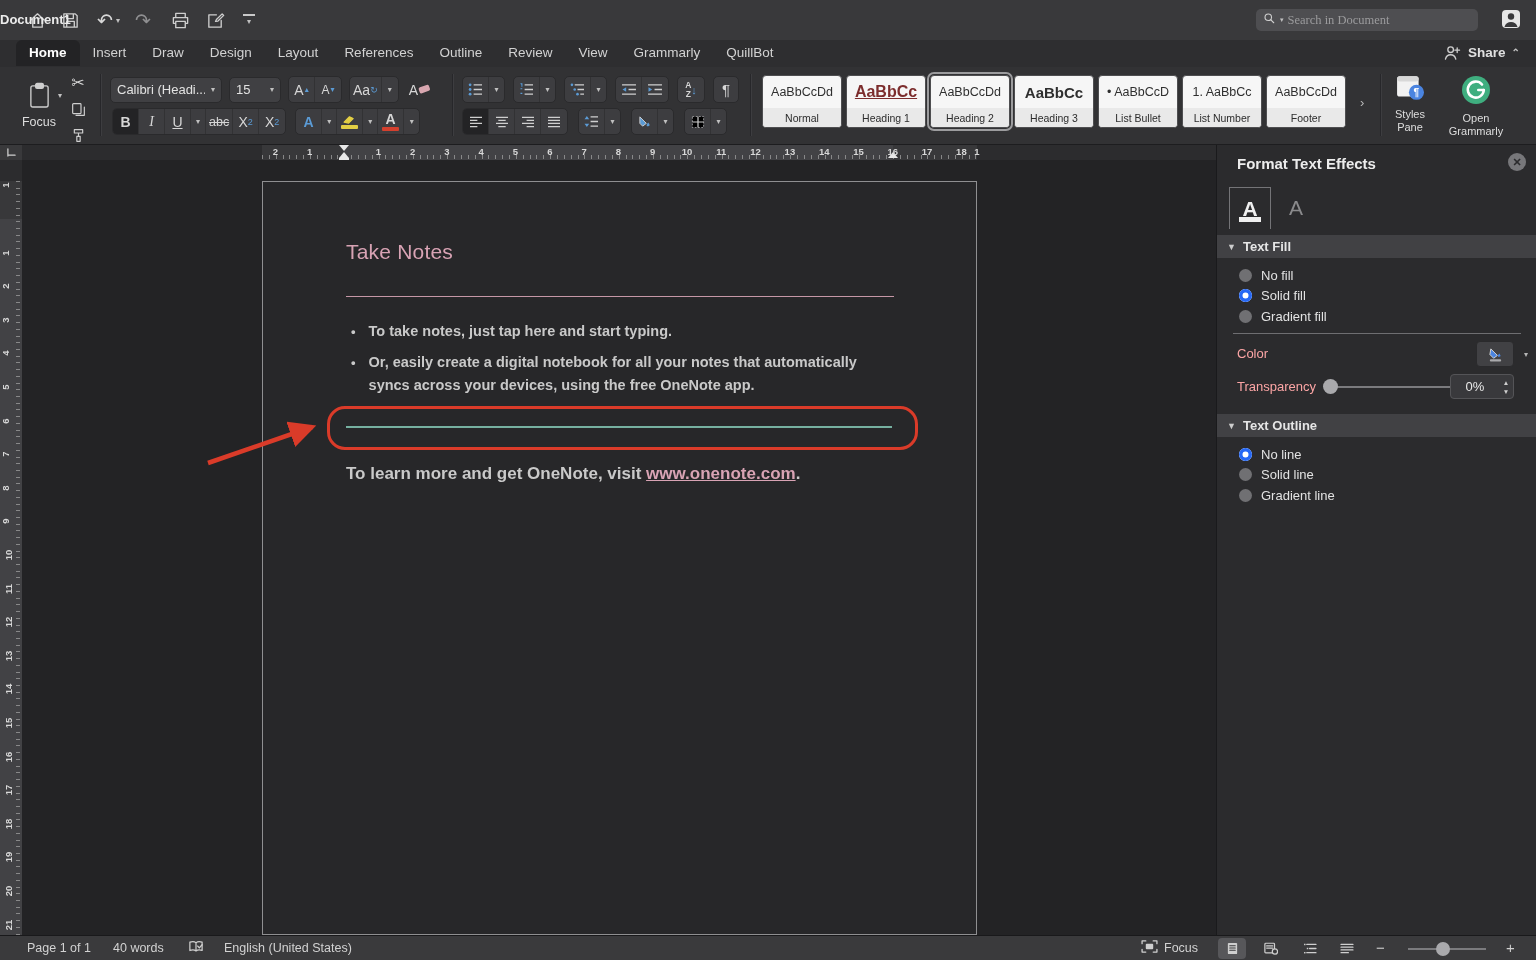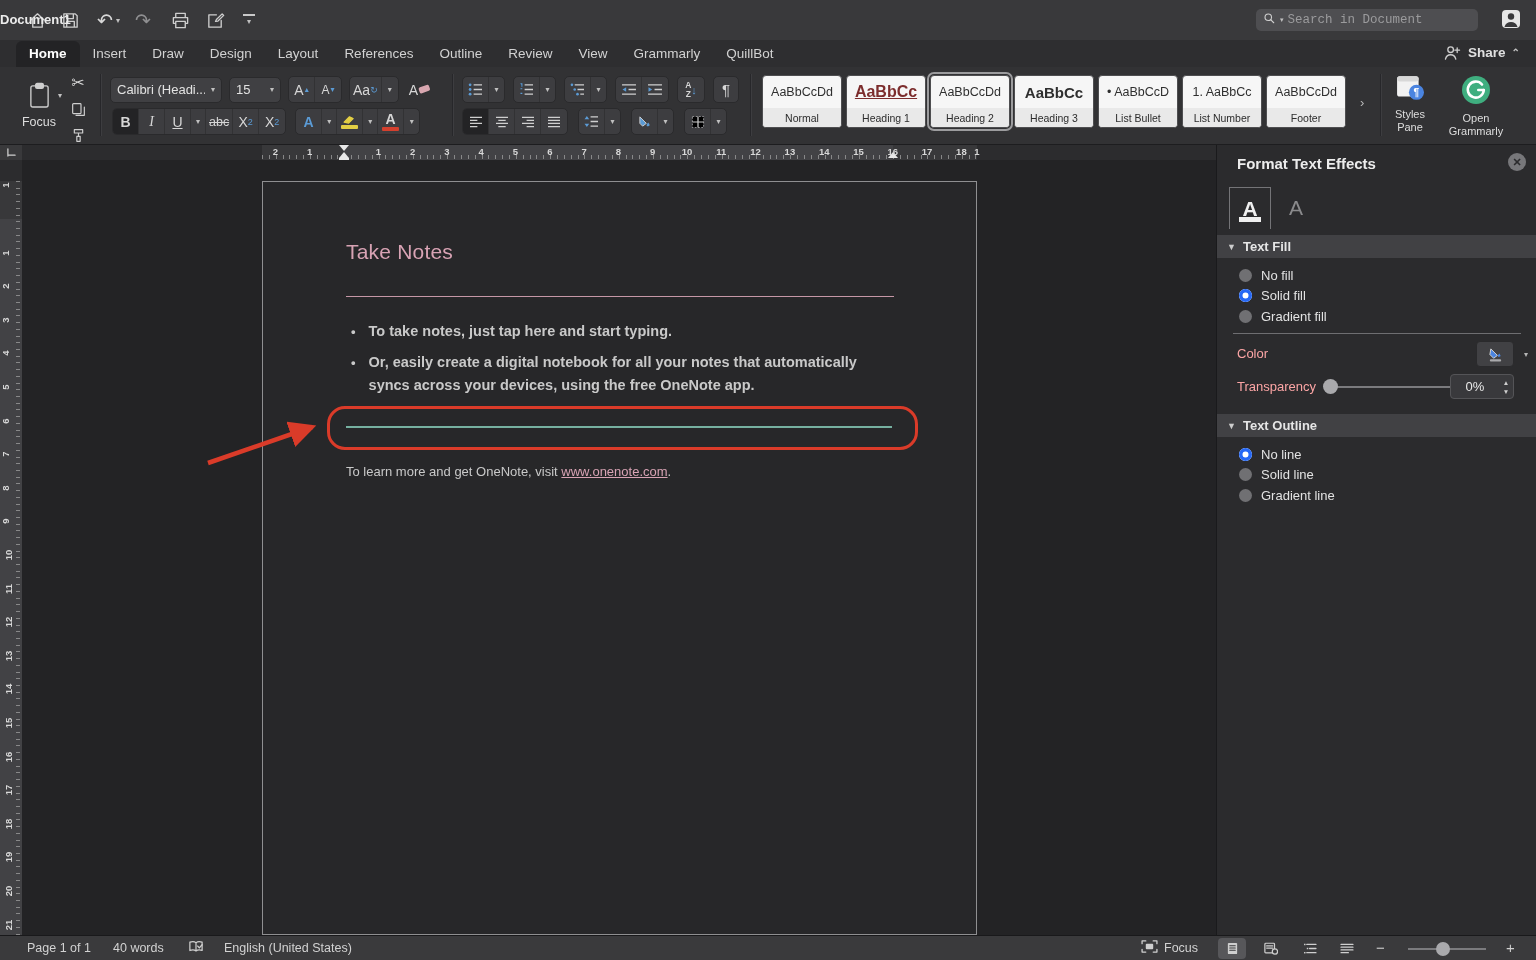--- a/index.html
+++ b/index.html
@@ -10,25 +10,25 @@
     background:#222224; user-select:none;
   }
   
   .titlebar { position:absolute; left:0; top:0; width:1536px; height:40px; background:#39393b; }
   .qicon { position:absolute; top:9px; width:22px; height:22px; display:flex; align-items:center; justify-content:center; color:#dcdcdc; }
   .qicon svg { width:19px; height:19px; stroke:#d8d8d8; fill:none; stroke-width:1.6; stroke-linecap:round; stroke-linejoin:round; }
   .glyph { font-size:19px; color:#d8d8d8; line-height:1; }
   .caret { font-size:8px; color:#c0c0c0; }
   .doc-title { position:absolute; top:12px; left:0; width:100%; text-align:left; font-size:13px; font-weight:700; color:#ececec; }
   .searchbox { position:absolute; right:58px; top:9px; width:222px; height:22px; background:#4e4e51; border-radius:5px; display:flex; align-items:center; padding:0 7px; gap:4px; }
-  .searchbox input { flex:1; background:transparent; border:none; outline:none; color:#cfcfcf; font-size:12.5px; font-family:Liberation Mono, monospace; }
+  .searchbox input { flex:1; background:transparent; border:none; outline:none; color:#cfcfcf; font-size:12.5px; font-family:Liberation Serif, serif; }
   .searchbox input::placeholder { color:#9b9b9d; }
   .person { position:absolute; right:14px; top:8px; }
   
-  .tabbar { position:absolute; left:0; top:40px; width:1536px; height:27px; background:#2e2e30; display:flex; align-items:center; }
+  .tabbar { position:absolute; left:0; top:40px; width:1536px; height:27px; background:#2e2e30; display:flex; align-items:flex-start; }
   .tab { padding:5px 13px 6px; font-size:13.5px; color:#d2d2d2; cursor:default; }
   .tab.active { background:#232325; color:#ffffff; font-weight:700; border-radius:6px 6px 0 0; }
   .share-area { position:absolute; right:16px; top:45px; display:flex; align-items:center; gap:6px; font-size:13.5px; color:#e0e0e0; font-weight:600; }
   
   .ribbon { position:absolute; left:0; top:67px; width:1536px; height:78px; background:#323234; border-bottom:1px solid #1d1d1f; }
   .sep { position:absolute; top:7px; height:62px; width:1px; background:#27272a; box-shadow:1px 0 0 #3d3d40; }
   .rrow { position:absolute; display:flex; align-items:center; }
   .rbtn { height:26px; min-width:26px; display:flex; align-items:center; justify-content:center; border-radius:4px; padding:0 3px; color:#d6d6d6; font-size:14px; }
   .rbtn.dark { background:#232325; }
   .ctrl-strip { display:flex; align-items:stretch; background:#3d3d40; border:1px solid #2a2a2c; border-radius:5px; overflow:hidden; height:27px; }
@@ -71,21 +71,21 @@
   .tri-up { width:0; height:0; border-left:5px solid transparent; border-right:5px solid transparent; border-bottom:6px solid #e8e8e8; position:absolute; }
   .ind-box { position:absolute; width:10px; height:3px; background:#e8e8e8; }
   
   .canvas { position:absolute; left:22px; top:160px; width:1194px; height:775px; background:#232325; }
   .page { position:absolute; left:262px; top:181px; width:715px; height:754px; background:#272729; border:1.5px solid #8f8f91; }
   .doc-heading { position:absolute; left:83px; top:58px; font-size:21px; color:#d8a3b4; letter-spacing:.2px; }
   .doc-hr { position:absolute; left:83px; top:114px; width:548px; height:0; border-top:1.6px solid #c697a6; }
   .doc-bullet { position:absolute; left:88px; width:556px; font-size:14.5px; font-weight:600; color:#c9c9c9; line-height:23px; white-space:pre-line; display:flex; gap:13px; }
   .doc-bullet .b { color:#c9c9c9; font-size:13px; line-height:23px; }
   .teal-line { position:absolute; left:83px; top:244px; width:546px; border-top:2px solid #76b0a0; }
-  .doc-footer { position:absolute; left:83px; top:282px; font-size:13px; font-weight:400; color:#c9c9c9; }
+  .doc-footer { position:absolute; left:83px; top:282px; font-size:17px; font-weight:700; color:#c9c9c9; }
   .doc-footer a { color:#d8a3b4; text-decoration:underline; }
   .anno-rect { position:absolute; left:327px; top:406px; width:591px; height:44px; border:3.5px solid #da3b29; border-radius:18px; z-index:5; }
   .anno-arrow { position:absolute; left:190px; top:405px; z-index:5; overflow:visible; }
   
   .panel { position:absolute; left:1216px; top:145px; width:320px; height:790px; background:#2b2b2d; border-left:1px solid #1a1a1c; }
   .panel-title { position:absolute; left:20px; top:10px; font-size:15px; font-weight:700; color:#ececec; }
   .panel-close { position:absolute; right:10px; top:8px; width:18px; height:18px; border-radius:50%; background:#77777a; color:#2b2b2d; font-size:11px; display:flex; align-items:center; justify-content:center; font-weight:700; }
   .efftab { position:absolute; top:42px; width:42px; height:42px; display:flex; align-items:center; justify-content:center; }
   .efftab.sel { left:12px; border:1px solid #747477; border-bottom:none; background:#2b2b2d; }
   .efftab.sel .eff-a { color:#f0f0f0; font-size:21px; font-weight:600; }

